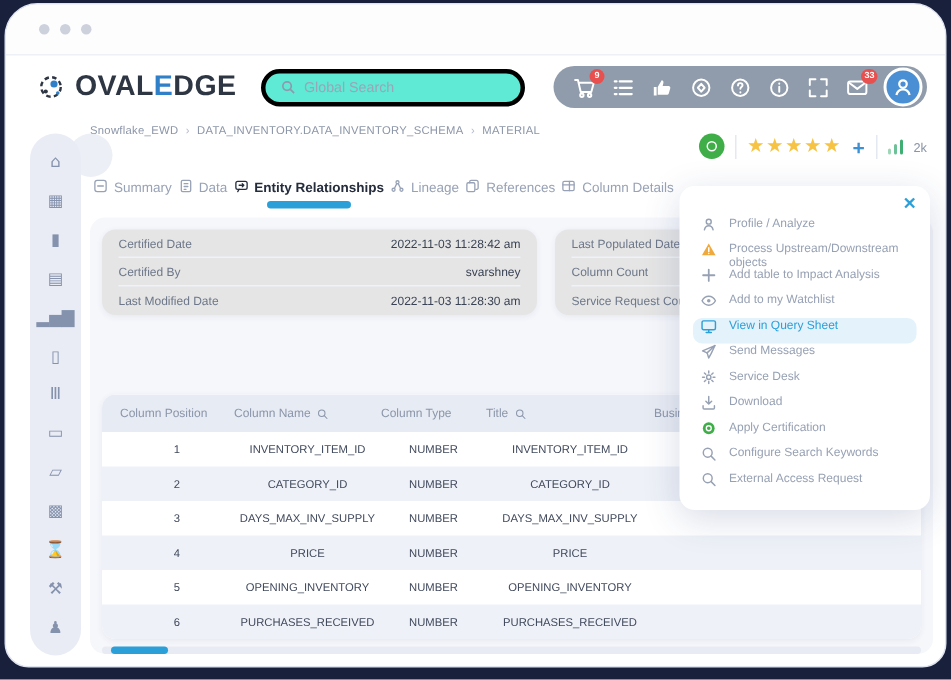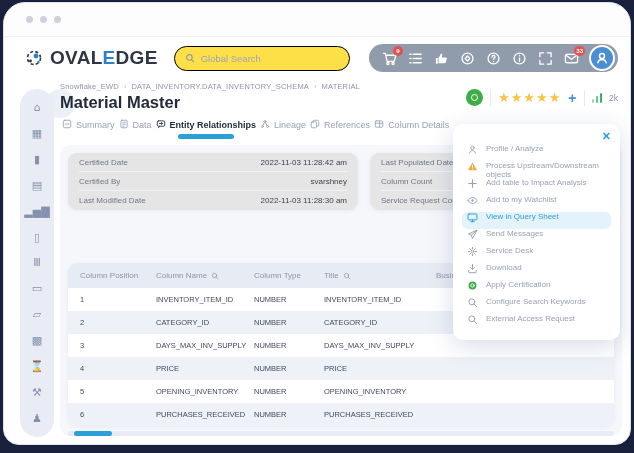--- a/index.html
+++ b/index.html
@@ -12,22 +12,22 @@
   
   .titlebar { height:34px; display:flex; align-items:center; padding-left:22px; gap:7px;
               background:#fdfdfe; border-bottom:1px solid #eef0f7; }
   .tdot { width:7px; height:7px; border-radius:50%; background:#ccd1dc; }
 
   
   .appheader { height:42px; display:flex; align-items:center; padding:0 12px 0 20px; }
   .logo { display:flex; align-items:center; gap:6px; }
   .logo-text { font-size:19px; font-weight:800; color:#2e3644; letter-spacing:.3px; }
   .logo-text .accent { color:#2f80c8; }
-  .searchbox { margin-left:16px; width:176px; height:25px; border:1px solid #000000; border-radius:13px;
-               display:flex; align-items:center; gap:6px; padding:0 10px; color:#8f99ad; background:#fde047; }
+  .searchbox { margin-left:16px; width:176px; height:25px; border:3px solid #000000; border-radius:13px;
+               display:flex; align-items:center; gap:6px; padding:0 10px; color:#8f99ad; background:#5eead4; }
   .searchbox input { border:none; outline:none; font-size:9.5px; color:#6d7789; width:120px;
                      font-family:"Liberation Sans",sans-serif; background:transparent; }
   .searchbox input::placeholder { color:#9aa5b8; }
   .toolbar { margin-left:auto; background:#909cab; height:28px; border-radius:15px; display:flex;
              align-items:center; gap:10px; padding:0 3px 0 13px; }
   .tbicon { position:relative; width:15px; height:15px; color:#fff; display:flex; align-items:center; justify-content:center; cursor:pointer; }
   .tbicon svg { width:15px; height:15px; }
   .badge { position:absolute; top:-5px; right:-6px; min-width:10px; height:10px; padding:0 2px; border-radius:6px;
            background:#e8504f; color:#fff; font-size:6px; line-height:10px; text-align:center; font-weight:700; }
   .avatar { width:26px; height:26px; border-radius:50%; background:#4a8fd3; border:2px solid #fff;
@@ -72,21 +72,21 @@
   .cards { display:flex; gap:12px; }
   .card { background:#e5e5e5; border-radius:9px; box-shadow:0 1px 4px rgba(40,60,120,.07); padding:0 11px; }
   .card.left { width:290px; }
   .card.right { flex:1; }
   .cardrow { display:flex; justify-content:space-between; align-items:center; height:19px; border-bottom:1px solid #f0f2f8; }
   .cardrow:last-child { border-bottom:none; }
   .cardrow .lbl { font-size:8px; color:#6d7789; }
   .cardrow .val { font-size:8px; color:#3a4354; }
 
   .tablecard { margin-top:53px; background:#fff; border-radius:9px; box-shadow:0 1px 4px rgba(40,60,120,.07); overflow:hidden; }
-  .trow { display:grid; grid-template-columns:76px 98px 70px 112px 1fr; align-items:center; padding-left:12px; }
+  .trow { display:grid; grid-template-columns:76px 98px 70px 112px 1fr; align-items:center; padding-left:12px;text-align:center; }
   .thead { height:25px; background:#e7ebf3; }
   .thead .th { font-size:8px; color:#8b96aa; display:flex; align-items:center; gap:4px; }
   .th svg { width:8px; height:8px; }
   .tbody .trow { height:23px; font-size:7.5px; color:#40495c; }
   .tbody .trow:nth-child(even) { background:#eef1f7; }
 
   .hscroll { margin-top:5px; height:5px; border-radius:3px; background:#e8ebf3; position:relative; }
   .hthumb { position:absolute; left:6px; top:0; width:38px; height:5px; border-radius:3px; background:#2b9fd8; cursor:grab; }
 
   
@@ -187,21 +187,20 @@
   </div>
 
   <div class="entity-circle"></div>
   <div class="crumbrow" id="breadcrumb">
       <span class="crumb">Snowflake_EWD</span>
       <span class="sep">›</span>
       <span class="crumb">DATA_INVENTORY.DATA_INVENTORY_SCHEMA</span>
       <span class="sep">›</span>
       <span class="crumb">MATERIAL</span>
     </div>
-  <div class="pagetitle">Material Master</div>
 
   <div class="metarow">
     <span class="certbadge">
         <span class="ring"></span>
       </span>
     <span class="vline"></span>
     <span class="stars">★★★★★</span>
     <span class="plusrate">+</span>
     <span class="vline"></span>
     <span class="viewsicon">

